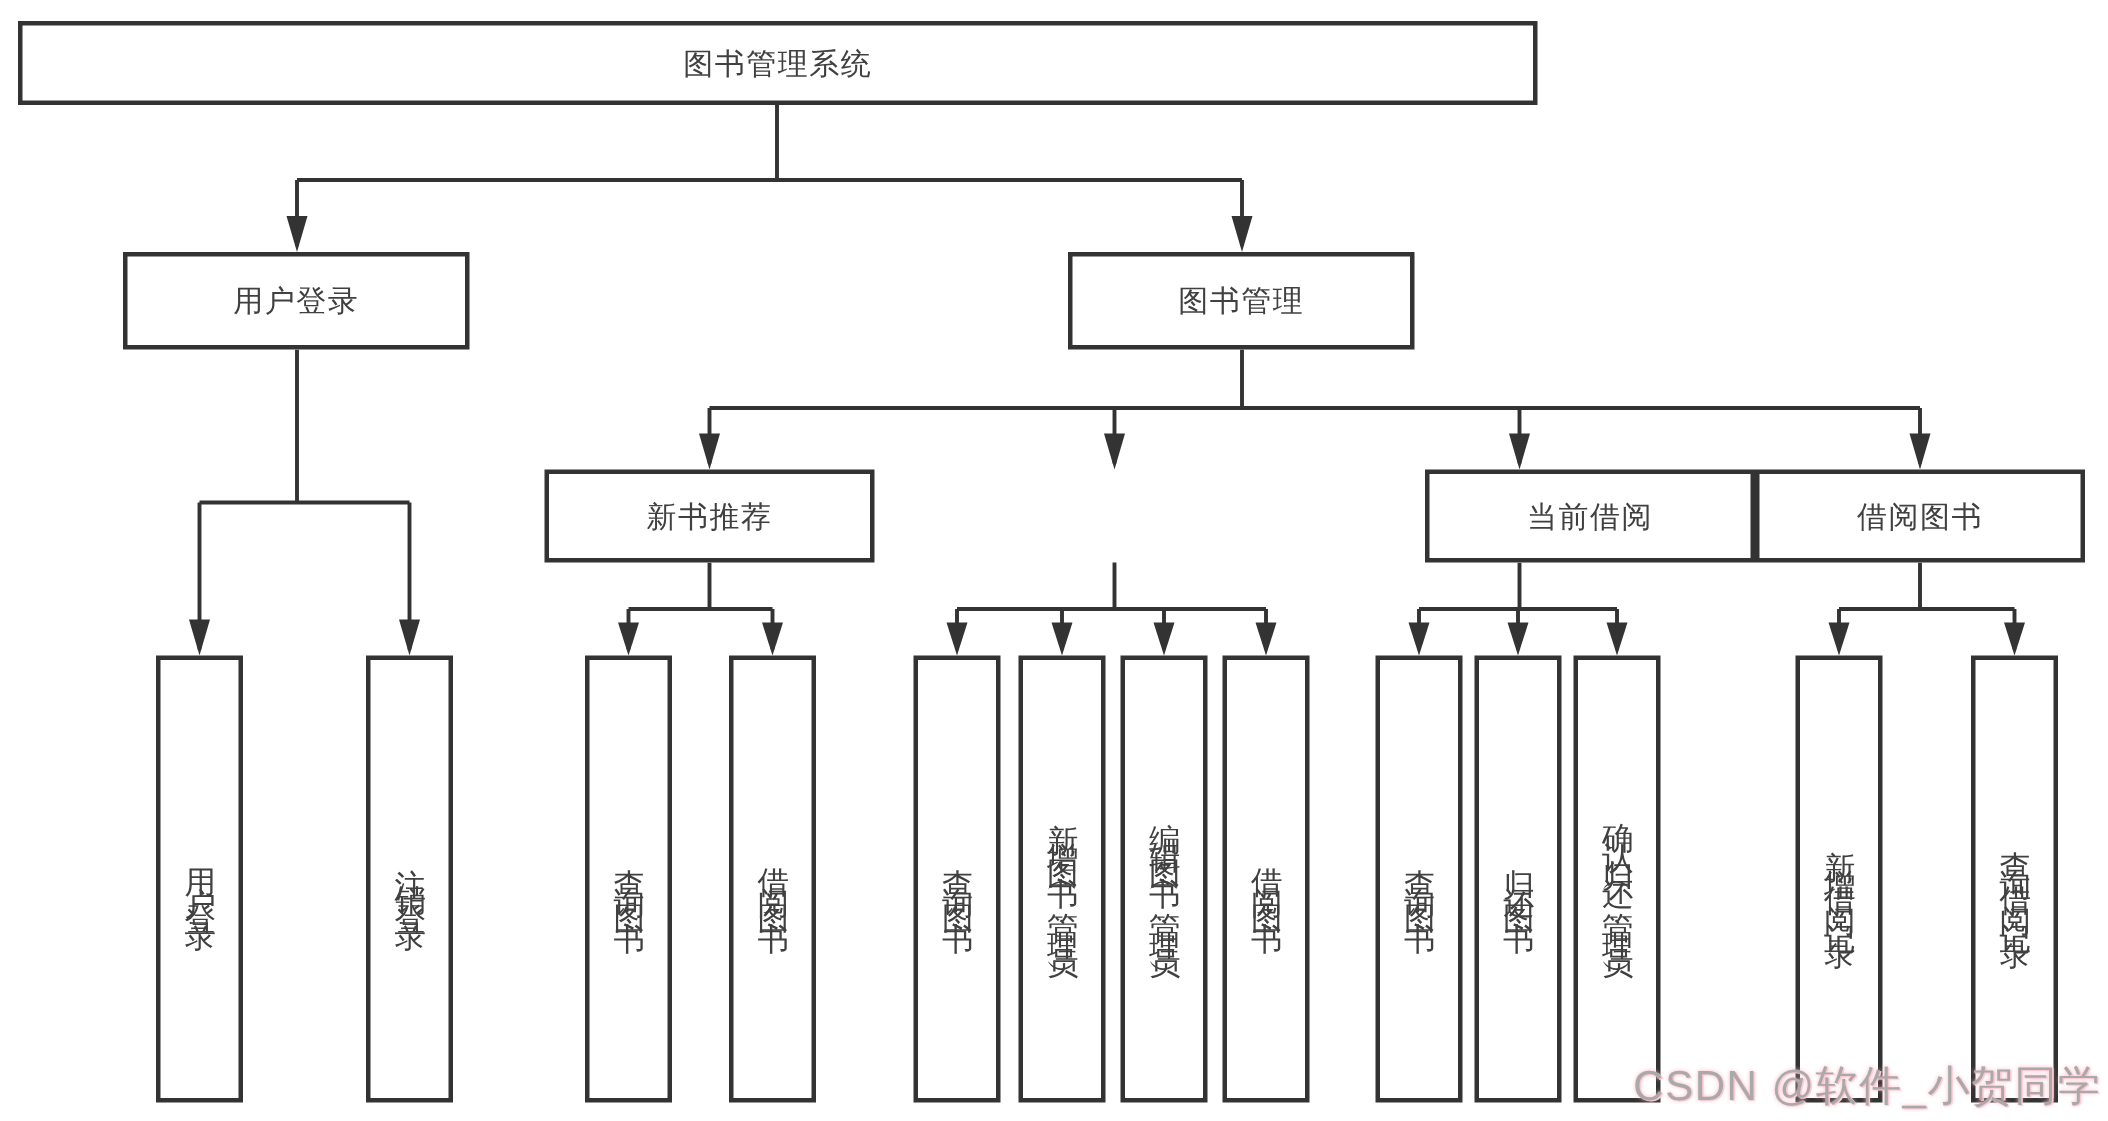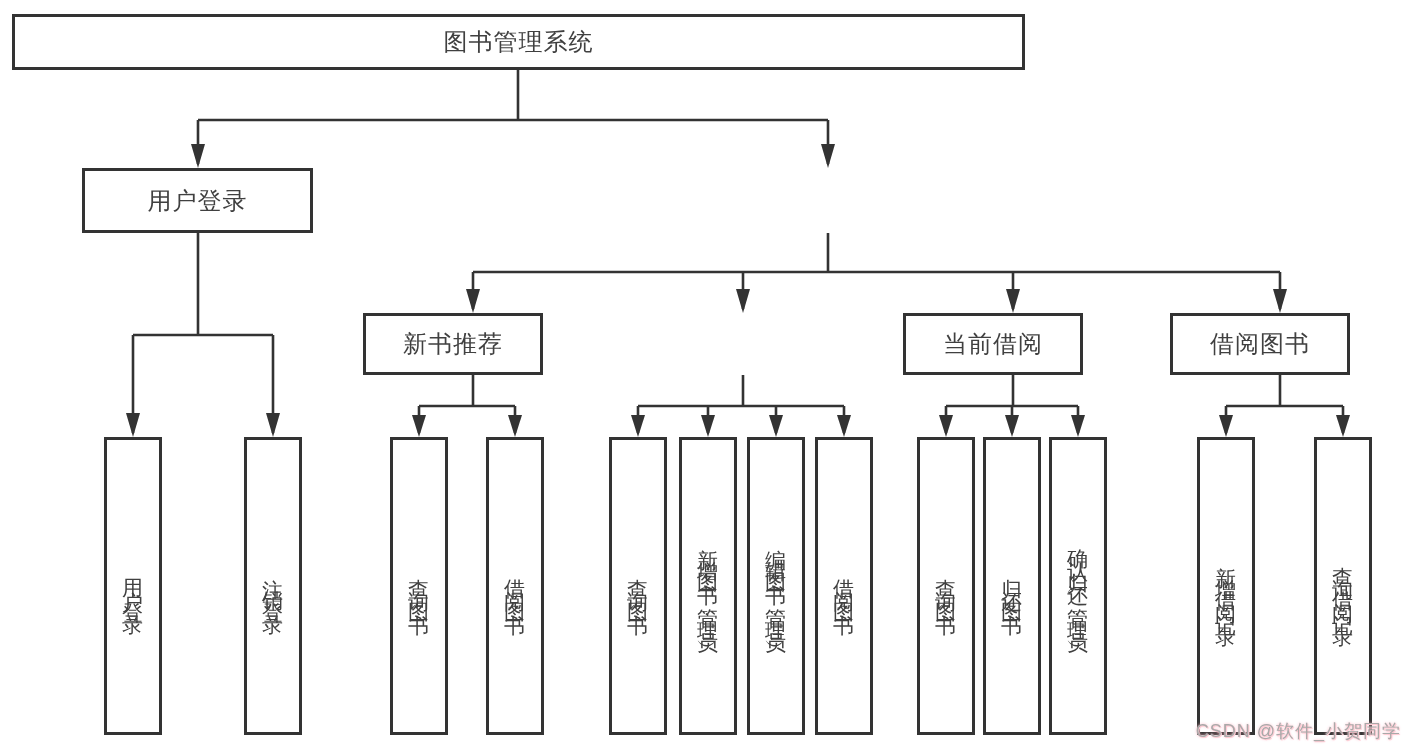--- a/index.html
+++ b/index.html
@@ -8,33 +8,33 @@
     font-family: "Liberation Sans", sans-serif;
   }
   #stage { position: absolute; inset: 0; width: 1405px; height: 747px; }
   svg.connectors { position: absolute; left: 0; top: 0; width: 1405px; height: 747px; }
   .node {
     position: absolute; box-sizing: border-box;
     background: #ffffff; border: 3px solid #333333;
     display: flex; align-items: center; justify-content: center;
     color: #404040;
   }
-  .node-h { font-size: 24px; letter-spacing: 1px; }
+  .node-h { font-size: 20px; letter-spacing: 1px; }
   .root  { left: 12px;  top: 14px;  width: 1013px; height: 56px; }
   .lvl1  { height: 65px; width: 231px; top: 168px; }
-  .lvl2  { height: 62px; width: 180px; top: 313px; }
+  .lvl2  { height: 62px; width: 220px; top: 313px; }
   .leaf  { top: 437px; width: 58px; height: 298px; }
   .leaf span {
     writing-mode: vertical-rl; text-orientation: mixed;
     font-size: 21px; letter-spacing: 12px; line-height: 1;
     color: #404040; white-space: nowrap;
   }
   .watermark {
     position: absolute; right: 4px; bottom: 4px;
-    font-size: 18px; color: #a9a9a9;
+    font-size: 28px; color: #a9a9a9;
     text-shadow: 0 0 3px #ffb3c0, 1px 1px 0 #ffd5dc;
     letter-spacing: 1px;
   }
   .stroke { fill: none; stroke: #333333; stroke-width: 2.6; }
   .arrow { fill: #333333; stroke: none; }
 </style>
 </head>
 <body>
 
 <div id="stage">
@@ -78,23 +78,24 @@
     <g>
       <path class="stroke" d="M1280,375 V406 M1226,406 H1343 M1226,406 V433 M1343,406 V433"></path>
       <polygon class="arrow" points="1219,415 1233,415 1226,437"></polygon>
       <polygon class="arrow" points="1336,415 1350,415 1343,437"></polygon>
     </g>
   </svg>
 
   <div class="node node-h root">图书管理系统</div>
 
   <div class="node node-h lvl1" style="left:82px">用户登录</div>
+  <div class="node node-h lvl1" style="left:712px">图书管理</div>
 
   <div class="node node-h lvl2" style="left:363px">新书推荐</div>
-  <div class="node node-h lvl2" style="left:903px">当前借阅</div>
+  <div class="node node-h lvl2" style="left:950px">当前借阅</div>
   <div class="node node-h lvl2" style="left:1170px">借阅图书</div>
 
   <div class="node leaf" style="left:104px">
     <span>用户登录</span>
     </div>
   <div class="node leaf" style="left:244px">
     <span>注销登录</span>
     </div>
 
   <div class="node leaf" style="left:390px">

